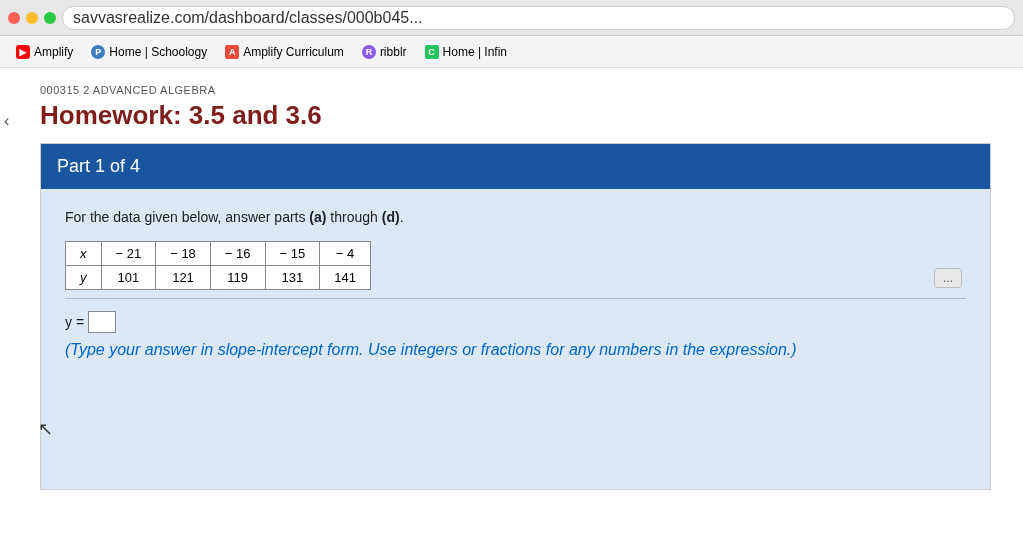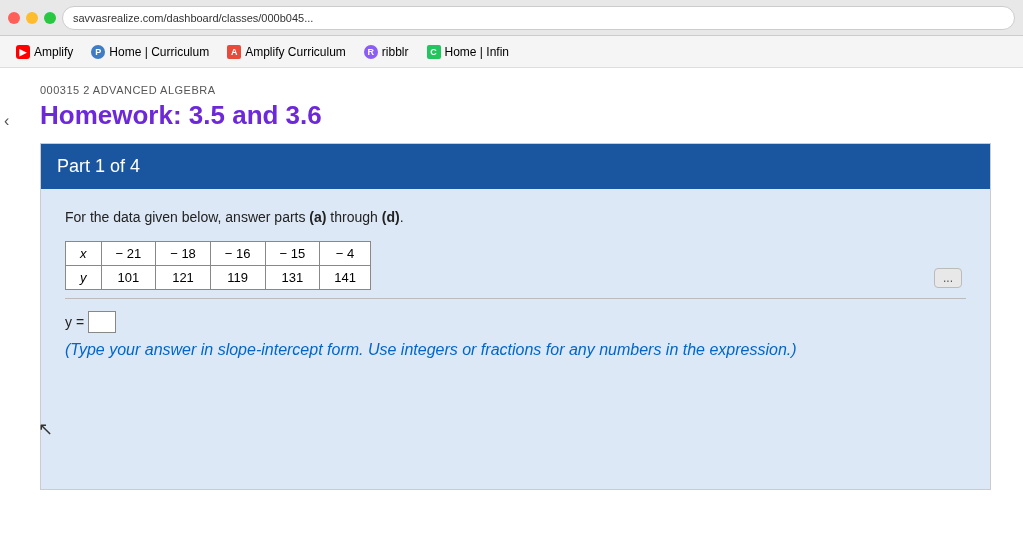--- a/index.html
+++ b/index.html
@@ -30,21 +30,21 @@
     .btn-yellow { background: #ffbd2e; }
     .btn-green { background: #28c940; }
 
     .address-bar {
       flex: 1;
       background: white;
       border: 1px solid #ccc;
       border-radius: 12px;
       height: 24px;
       padding: 0 10px;
-      font-size: 11px;
+      font-size: 16px;
       color: #333;
       display: flex;
       align-items: center;
       overflow: hidden;
       white-space: nowrap;
     }
 
     
     .bookmarks-bar {
       background: #f5f5f5;
@@ -96,21 +96,21 @@
       padding: 8px 16px 2px;
       font-size: 11px;
       color: #555;
       letter-spacing: 0.5px;
     }
 
     .page-title {
       padding: 2px 16px 12px;
       font-size: 26px;
       font-weight: bold;
-      color: #6d28d9;
+      color: #7f1d1d;
     }
 
     .content-box {
       margin: 0 16px;
       border: 1px solid #ccc;
     }
 
     .part-header {
       background: #1a56a0;
       color: white;
@@ -220,21 +220,21 @@
     </div>
   </div>
 
   <div class="bookmarks-bar">
     <div class="bookmark-item">
       <div class="bookmark-icon icon-youtube">▶</div>
       <span>Amplify</span>
     </div>
     <div class="bookmark-item">
       <div class="bookmark-icon icon-schoology">P</div>
-      <span>Home | Curriculum</span>
+      <span>Home | Schoology</span>
     </div>
     <div class="bookmark-item">
       <div class="bookmark-icon icon-amplify">A</div>
       <span>Amplify Curriculum</span>
     </div>
     <div class="bookmark-item">
       <div class="bookmark-icon icon-ribblr">R</div>
       <span>ribblr</span>
     </div>
     <div class="bookmark-item">

